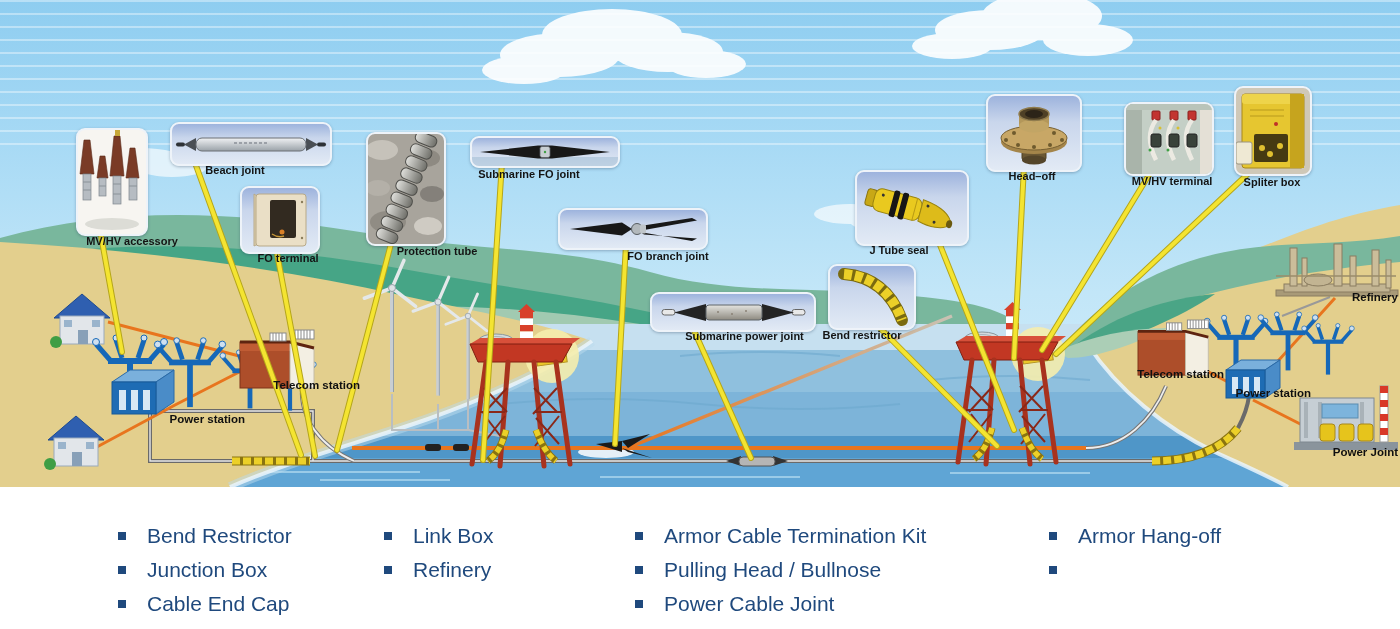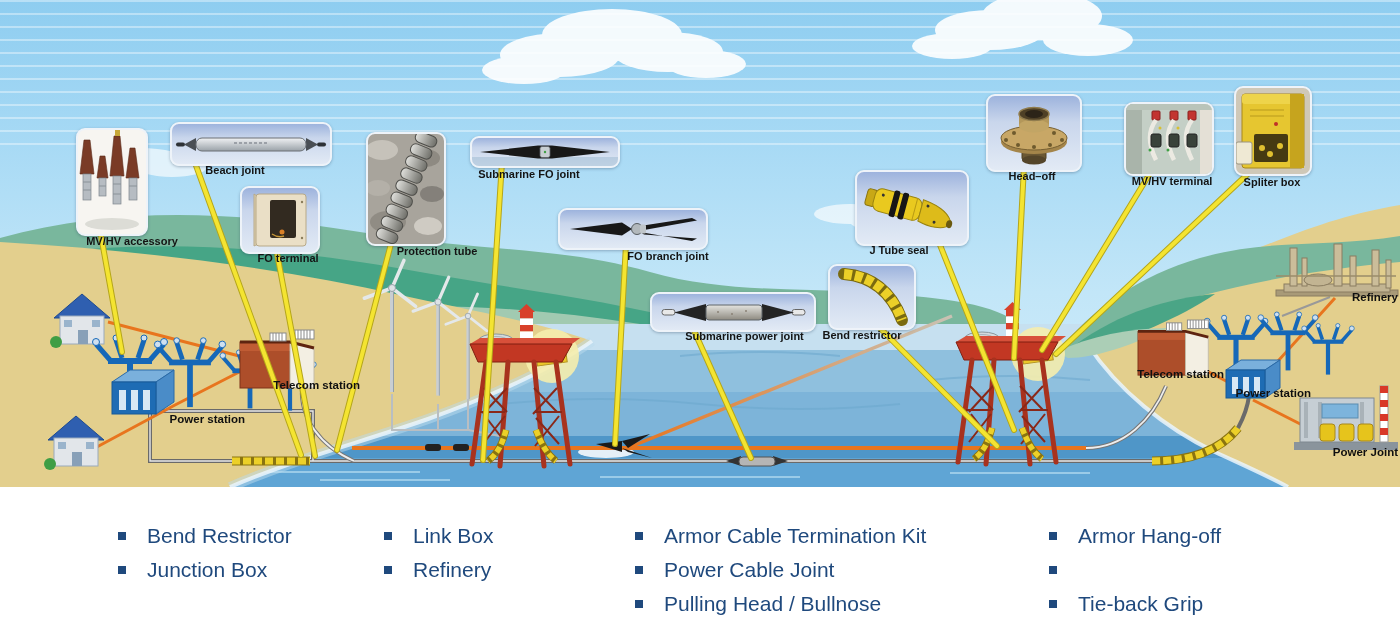--- a/index.html
+++ b/index.html
@@ -532,52 +532,52 @@
  <div class="legend">
   <div class="lcol" style="left:118px">
     <div class="litem">
           <span class="lbullet"></span>
           <span class="ltext">Bend Restrictor</span>
         </div>
     <div class="litem">
           <span class="lbullet"></span>
           <span class="ltext">Junction Box</span>
         </div>
+    <div class="litem">
+          <span class="lbullet"></span>
+          <span class="ltext">Cable End Cap</span>
+        </div>
   </div>
   <div class="lcol" style="left:384px">
     <div class="litem">
           <span class="lbullet"></span>
           <span class="ltext">Link Box</span>
         </div>
     <div class="litem">
           <span class="lbullet"></span>
           <span class="ltext">Refinery</span>
         </div>
   </div>
   <div class="lcol" style="left:635px">
     <div class="litem">
           <span class="lbullet"></span>
           <span class="ltext">Armor Cable Termination Kit</span>
         </div>
     <div class="litem">
           <span class="lbullet"></span>
+          <span class="ltext">Pulling Head / Bullnose</span>
+        </div>
+    <div class="litem">
+          <span class="lbullet"></span>
           <span class="ltext">Power Cable Joint</span>
         </div>
-    <div class="litem">
-          <span class="lbullet"></span>
-          <span class="ltext">Pulling Head / Bullnose</span>
-        </div>
   </div>
   <div class="lcol" style="left:1049px">
     <div class="litem">
           <span class="lbullet"></span>
           <span class="ltext">Armor Hang-off</span>
         </div>
     <div class="litem">
           <span class="lbullet"></span>
-        </div>
-    <div class="litem">
-          <span class="lbullet"></span>
-          <span class="ltext">Tie-back Grip</span>
         </div>
   </div>
  </div>
 </div>
 
 </body></html>

